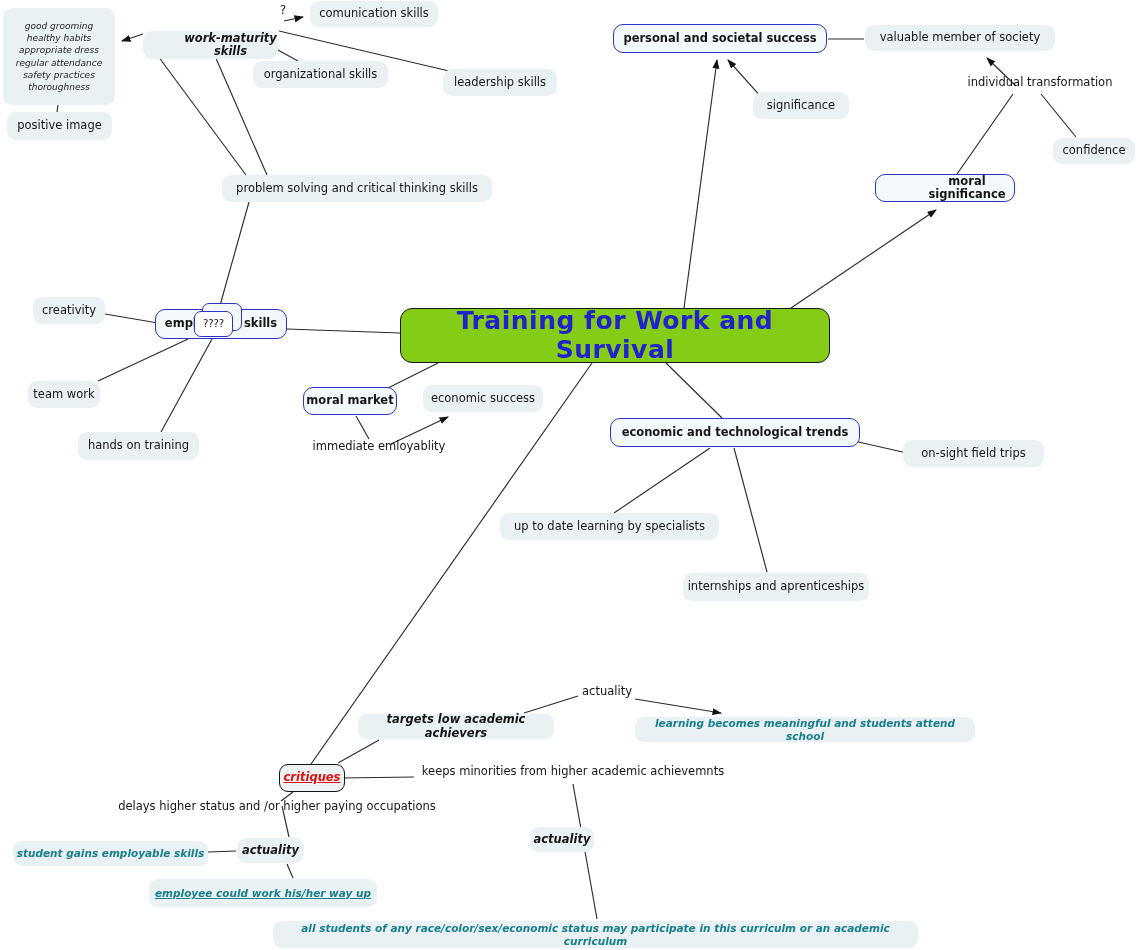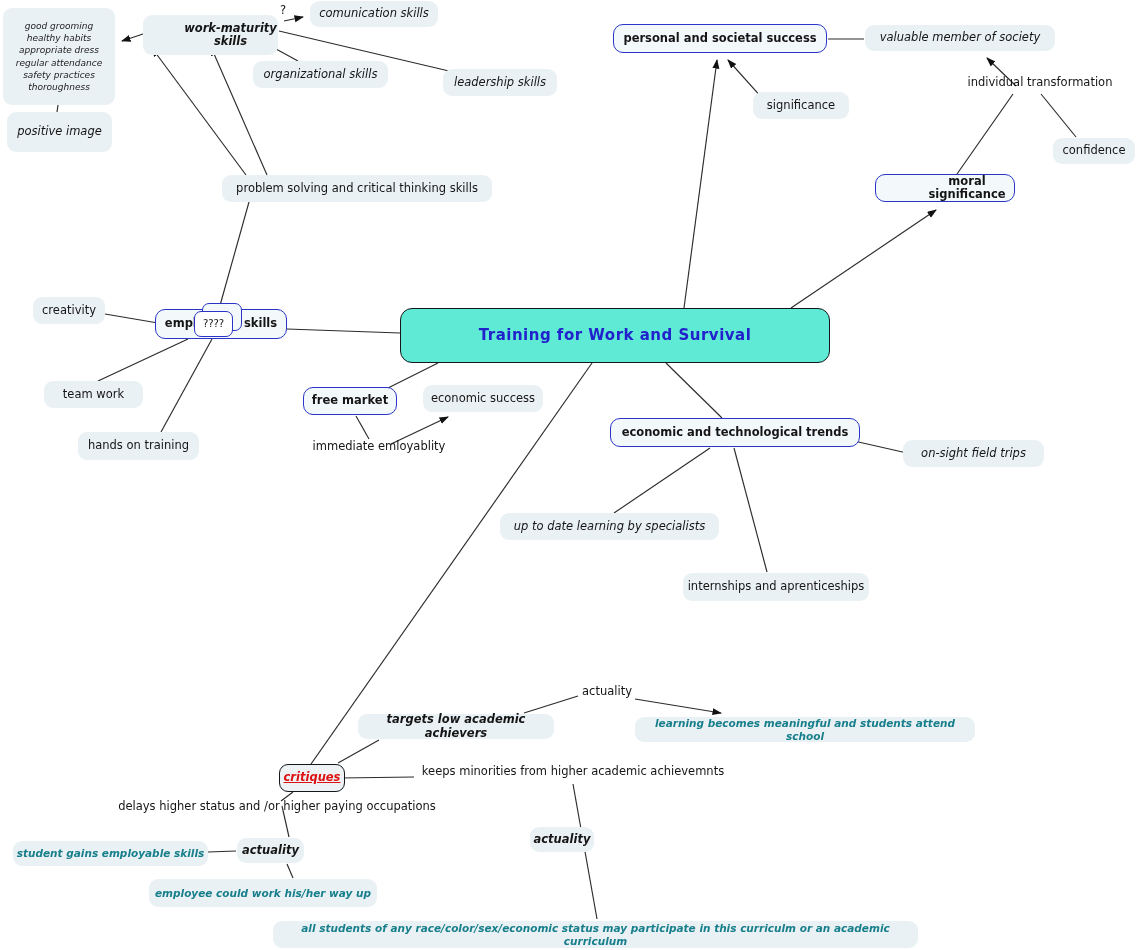--- a/index.html
+++ b/index.html
@@ -2,24 +2,24 @@
 <html><head>
 <meta charset="utf-8">
 <style>
   html,body{margin:0;padding:0;background:#ffffff;font-family:"DejaVu Sans","Liberation Sans",sans-serif;}
   #canvas{position:relative;width:1137px;height:950px;overflow:hidden;background:#ffffff;}
   #wires{position:absolute;left:0;top:0;width:1137px;height:950px;}
   .node{position:absolute;display:flex;align-items:center;justify-content:center;
         box-sizing:border-box;white-space:pre-line;text-align:center;border-radius:9px;
         background:#eaf1f4;color:#151515;font-size:11.5px;line-height:1.15;}
   .kind-box{}
-  .kind-box-i{font-style:italic;}
+  .kind-box-i{}
   .kind-box-bi{font-weight:bold;font-style:italic;}
   .kind-key{background:#f3f8fa;border:1.5px solid #2a35c8;font-weight:bold;border-radius:10px;}
-  .kind-title{background:#5eead4;border:1.6px solid #16171c;font-weight:bold;font-size:15px;
+  .kind-title{background:#84cc16;border:1.6px solid #16171c;font-weight:bold;font-size:25px;
               color:#2222cc;border-radius:12px;letter-spacing:.5px;}
   .kind-critique{background:#eef2f4;border:1.5px solid #16171c;color:#dd1111;font-weight:bold;
                  font-style:italic;text-decoration:underline;}
   .kind-teal{color:#177f8b;font-weight:bold;font-style:italic;font-size:10.5px;}
   .kind-text{background:transparent;border-radius:0;}
   .kind-grooming{font-size:9px;font-style:italic;line-height:1.35;color:#222;}
   .kind-qbox{background:#ffffff;border:1.3px solid #2a35c8;font-size:10px;border-radius:7px;}
   .kind-qbox2{background:#f3f8fa;border:1.3px solid #2a35c8;border-radius:7px;}
 </style>
 </head>
@@ -71,52 +71,52 @@
         <line x1="287" y1="864" x2="293" y2="878" stroke="#2b2b2b" stroke-width="1.15"></line>
       </g>
   </svg>
   <div id="node-layer">
       <div class="node kind-grooming" style="left: 3px; top: 8px; width: 112px; height: 97px;">good grooming
 healthy habits
 appropriate dress
 regular attendance
 safety practices
 thoroughness</div>
-      <div class="node kind-box-i" style="left: 7px; top: 112px; width: 105px; height: 40px;">positive image</div>
-      <div class="node kind-box-bi" style="left: 143px; top: 15px; width: 135px; height: 40px; padding-left: 40px;">work-maturity skills</div>
+      <div class="node kind-box-i" style="left: 7px; top: 112px; width: 105px; height: 28px;">positive image</div>
+      <div class="node kind-box-bi" style="left: 143px; top: 31px; width: 135px; height: 28px; padding-left: 40px;">work-maturity skills</div>
       <div class="node kind-text" style="left: 276px; top: 4px; width: 14px; height: 14px;">?</div>
       <div class="node kind-box-i" style="left: 310px; top: 1px; width: 128px; height: 26px;">comunication skills</div>
       <div class="node kind-box-i" style="left: 253px; top: 61px; width: 135px; height: 27px;">organizational skills</div>
       <div class="node kind-box-i" style="left: 443px; top: 69px; width: 114px; height: 27px;">leadership skills</div>
       <div class="node kind-key" style="left: 613px; top: 24px; width: 214px; height: 29px;">personal and societal success</div>
       <div class="node kind-box-i" style="left: 865px; top: 25px; width: 190px; height: 26px;">valuable member of society</div>
       <div class="node kind-box" style="left: 753px; top: 92px; width: 96px; height: 27px;">significance</div>
       <div class="node kind-text" style="left: 961px; top: 75px; width: 158px; height: 16px;">individual transformation</div>
       <div class="node kind-box" style="left: 1053px; top: 138px; width: 82px; height: 26px;">confidence</div>
       <div class="node kind-key" style="left: 875px; top: 174px; width: 140px; height: 28px; padding-left: 44px;">moral significance</div>
       <div class="node kind-box" style="left: 222px; top: 175px; width: 270px; height: 27px;">problem solving and critical thinking skills</div>
       <div class="node kind-box" style="left: 33px; top: 297px; width: 72px; height: 27px;">creativity</div>
       <div class="node kind-key" style="left: 155px; top: 309px; width: 132px; height: 30px;">employable skills</div>
       <div class="node kind-qbox2" style="left: 202px; top: 303px; width: 40px; height: 28px;"></div>
       <div class="node kind-qbox" style="left: 194px; top: 311px; width: 39px; height: 26px;">????</div>
       <div class="node kind-title" style="left: 400px; top: 308px; width: 430px; height: 55px;">Training for Work and Survival</div>
-      <div class="node kind-box" style="left: 28px; top: 381px; width: 99px; height: 27px; margin-left: 16px;">team work</div>
+      <div class="node kind-box" style="left: 28px; top: 381px; width: 72px; height: 27px;">team work</div>
       <div class="node kind-box" style="left: 78px; top: 432px; width: 121px; height: 28px;">hands on training</div>
-      <div class="node kind-key" style="left: 303px; top: 387px; width: 94px; height: 28px;">free market</div>
+      <div class="node kind-key" style="left: 303px; top: 387px; width: 94px; height: 28px;">moral market</div>
       <div class="node kind-box" style="left: 423px; top: 385px; width: 120px; height: 27px;">economic success</div>
       <div class="node kind-text" style="left: 300px; top: 439px; width: 142px; height: 16px; margin-left: 8px;">immediate emloyablity</div>
       <div class="node kind-key" style="left: 610px; top: 418px; width: 250px; height: 29px;">economic and technological trends</div>
       <div class="node kind-box-i" style="left: 903px; top: 440px; width: 141px; height: 27px;">on-sight field trips</div>
       <div class="node kind-box-i" style="left: 500px; top: 513px; width: 219px; height: 27px;">up to date learning by specialists</div>
       <div class="node kind-box" style="left: 683px; top: 573px; width: 186px; height: 28px;">internships and aprenticeships</div>
       <div class="node kind-text" style="left: 579px; top: 684px; width: 56px; height: 15px;">actuality</div>
       <div class="node kind-box-bi" style="left: 358px; top: 714px; width: 196px; height: 25px;">targets low academic achievers</div>
       <div class="node kind-teal" style="left: 635px; top: 717px; width: 340px; height: 25px;">learning becomes meaningful and students attend school</div>
       <div class="node kind-critique" style="left: 271px; top: 764px; width: 66px; height: 28px; margin-left: 8px;">critiques</div>
       <div class="node kind-text" style="left: 414px; top: 764px; width: 318px; height: 16px;">keeps minorities from higher academic achievemnts</div>
       <div class="node kind-text" style="left: 110px; top: 799px; width: 334px; height: 16px;">delays higher status and /or higher paying occupations</div>
       <div class="node kind-teal" style="left: 13px; top: 841px; width: 195px; height: 25px;">student gains employable skills</div>
       <div class="node kind-box-bi" style="left: 237px; top: 838px; width: 67px; height: 25px;">actuality</div>
-      <div class="node kind-teal" style="left: 149px; top: 879px; width: 228px; height: 28px;">employee could work his/her way up</div>
+      <div class="node kind-teal" style="left: 149px; top: 879px; width: 228px; height: 28px; text-decoration: underline;">employee could work his/her way up</div>
       <div class="node kind-box-bi" style="left: 530px; top: 827px; width: 64px; height: 25px;">actuality</div>
       <div class="node kind-teal" style="left: 273px; top: 921px; width: 645px; height: 27px;">all students of any race/color/sex/economic status may participate in this curriculm or an academic curriculum</div>
     </div>
 </div>
 
 </body></html>

